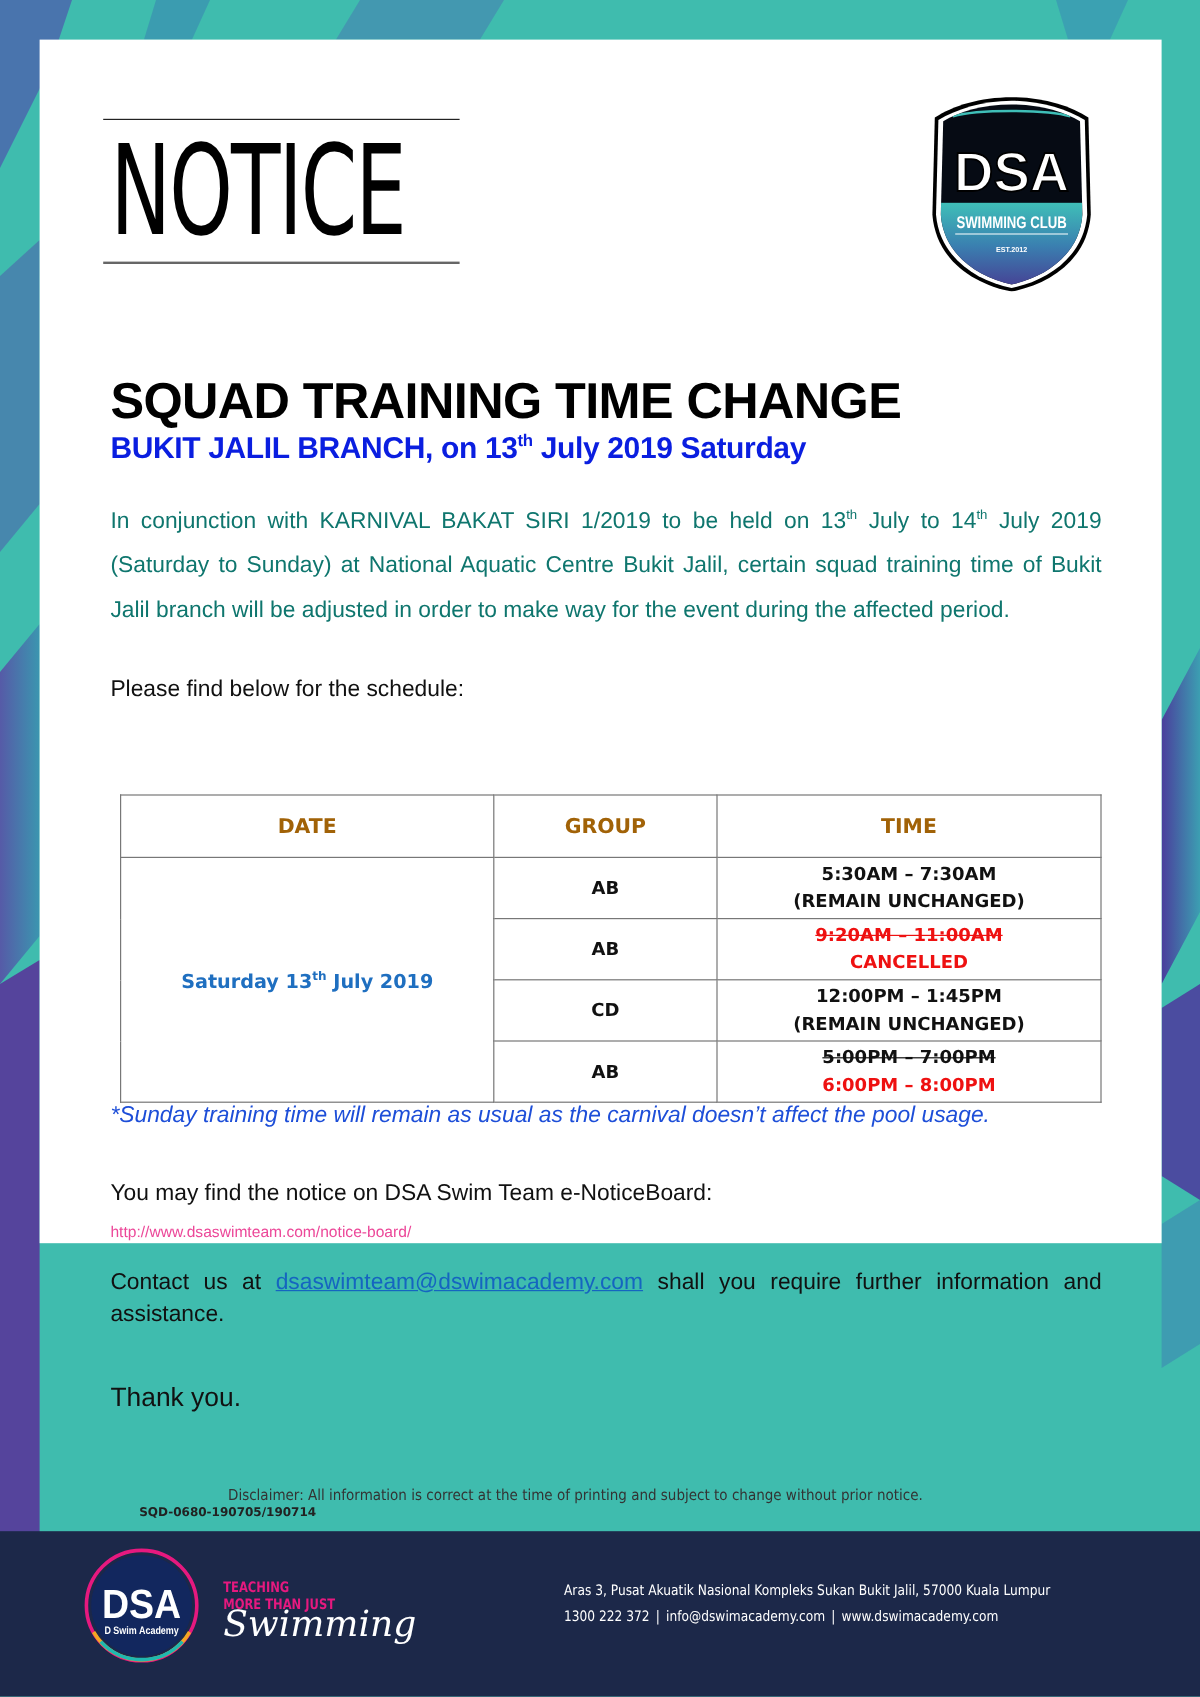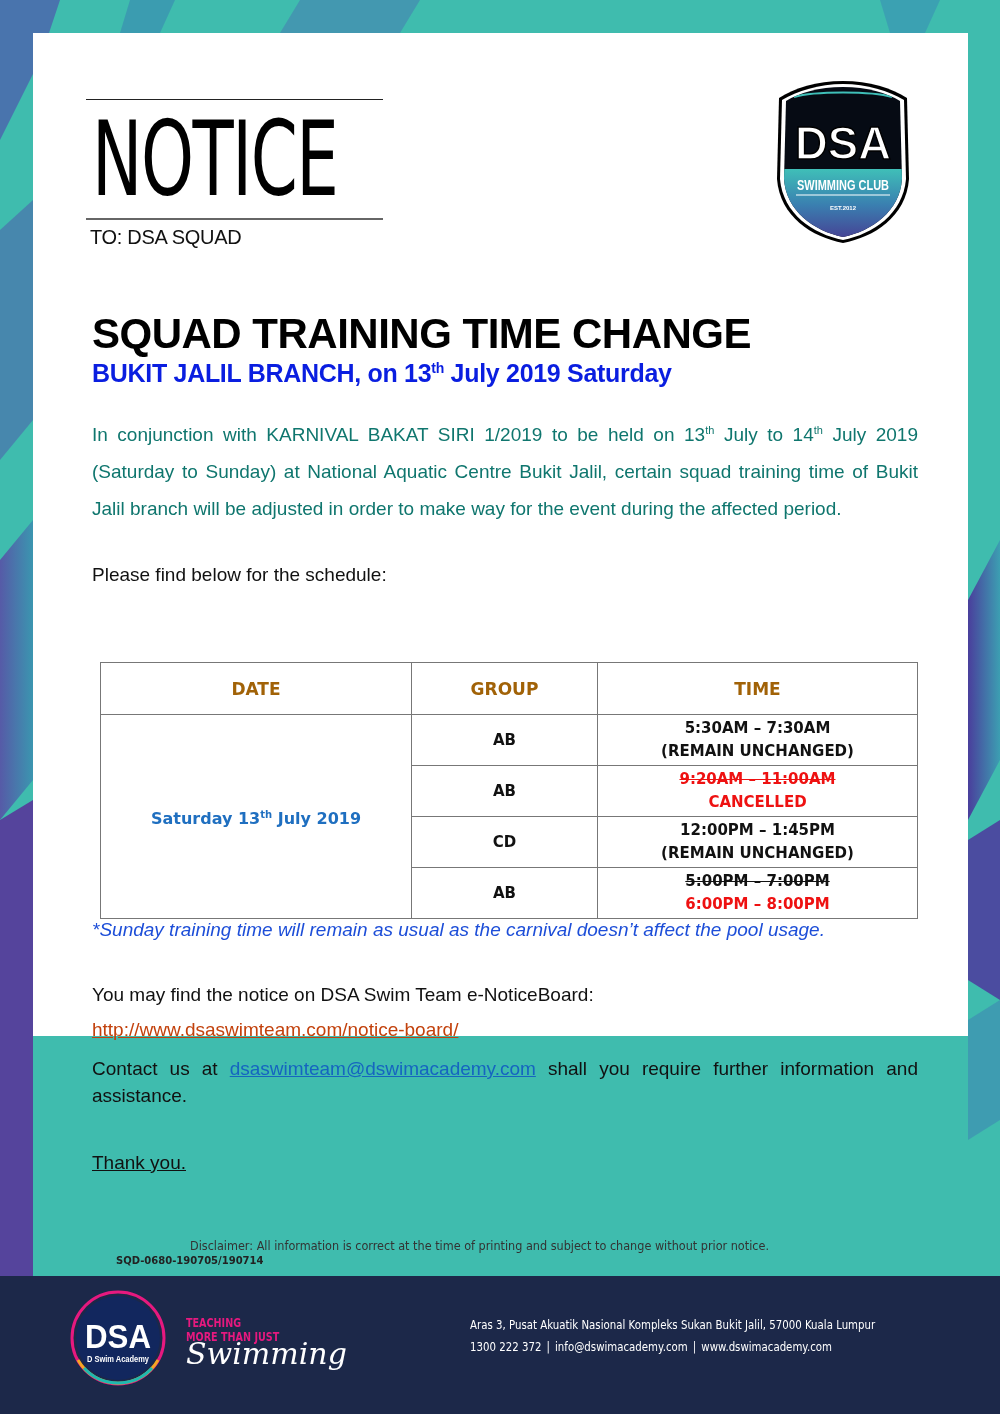--- a/index.html
+++ b/index.html
@@ -65,27 +65,27 @@
   .col-group { width: 186px; }
   .date-cell { color: #1f6fc0 !important; font-size: 16px !important; }
   .date-cell sup { font-size: 10px; }
   .strike { text-decoration: line-through; }
   .red { color: #ee1111; }
 
   .footnote {
     position: absolute; left: 59px; top: 886px; font-size: 19px; font-style: italic; color: #1d4ed8;
   }
   .find-line { position: absolute; left: 59px; top: 951px; font-size: 19px; color: #111; }
-  .url-link { position: absolute; left: 59px; top: 986px; font-size: 19px; color: #c2410c; text-decoration: underline; }
+  .url-link { position: absolute; left: 59px; top: 986px; font-size: 13px; color: #ec4899; }
   .contact-para {
     position: absolute; left: 59px; top: 1022px; width: 826px;
     font-size: 19px; line-height: 27px; color: #111; text-align: justify;
   }
   .contact-para a { color: #1565c0; text-decoration: underline; }
-  .thanks { position: absolute; left: 59px; top: 1119px; font-size: 19px; color: #111; text-decoration: underline; }
+  .thanks { position: absolute; left: 59px; top: 1119px; font-size: 22px; color: #111; }
 
   .disclaimer {
     position: absolute; left: 157px; top: 1205px; font-size: 12.5px; color: #333;
     font-family: "DejaVu Sans", sans-serif; transform: scaleX(0.9); transform-origin: left;
     white-space: nowrap;
   }
   .ref-code {
     position: absolute; left: 83px; top: 1222px; font-size: 10px; font-weight: bold; color: #222;
     font-family: "DejaVu Sans", sans-serif;
   }
@@ -141,21 +141,20 @@
     <path d="M968 1020 L1000 1000 L1000 1120 L968 1140 Z" fill="#3f8fb2" opacity="0.7"></path>
   </svg>
 </div>
 
 <div class="page">
 
   <div class="notice-block">
     <div class="notice-rule-top"></div>
     <div class="notice-title">NOTICE</div>
     <div class="notice-rule-bottom"></div>
-    <div class="to-line">TO: DSA SQUAD</div>
   </div>
 
   <svg class="badge" viewBox="0 0 138 164">
     <defs>
       <linearGradient id="band" x1="0" y1="0" x2="0" y2="1">
         <stop offset="0" stop-color="#3fbfb8"></stop>
         <stop offset="0.45" stop-color="#3a7fb0"></stop>
         <stop offset="1" stop-color="#4a2f8c"></stop>
       </linearGradient>
       <clipPath id="shieldClip">

